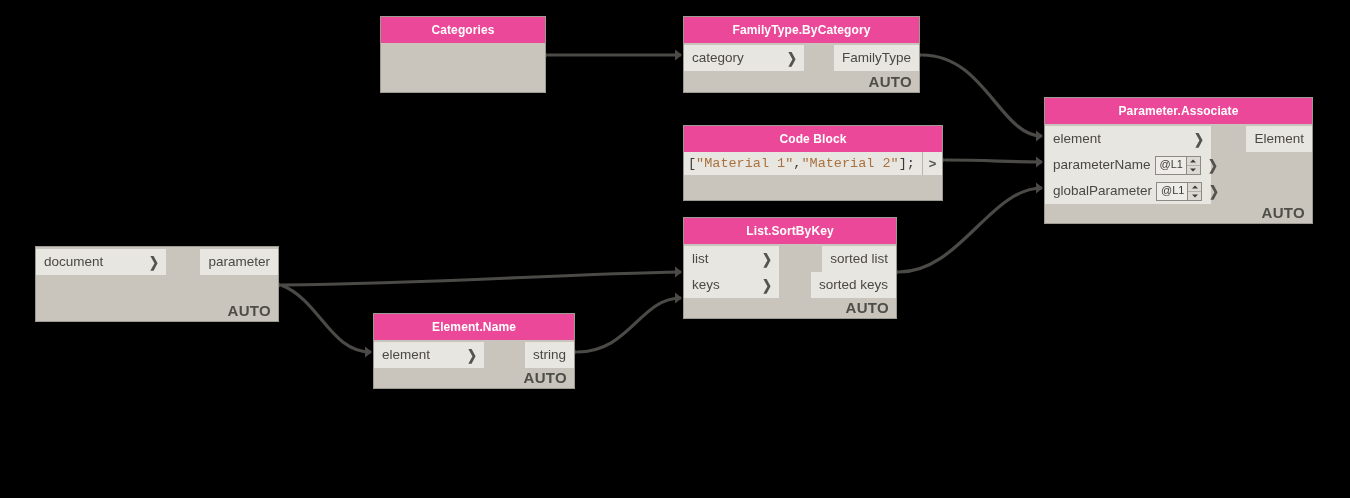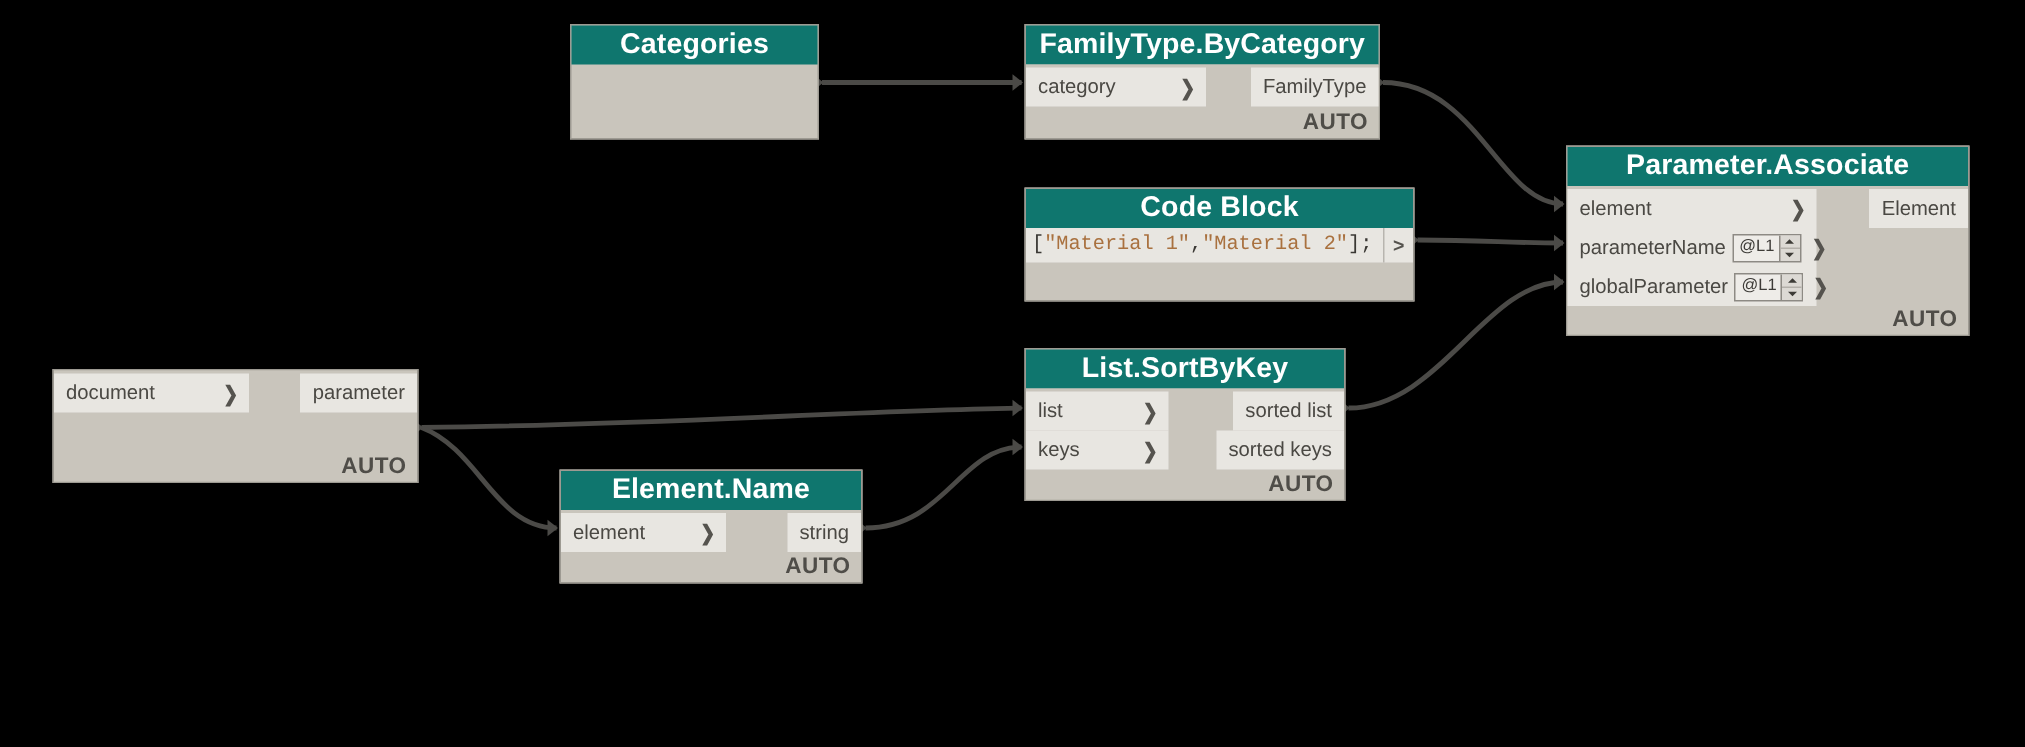--- a/index.html
+++ b/index.html
@@ -28,23 +28,23 @@
   .node {
     position: absolute;
     box-sizing: border-box;
     background: #c9c5bc;
     border: 1px solid #9d9a92;
     display: flex;
     flex-direction: column;
     z-index: 5;
   }
   .node-header {
-    background: #0f766e;
+    background: #ec4899;
     color: #ffffff;
-    font-size: 19px;
+    font-size: 12px;
     font-weight: bold;
     text-align: center;
     line-height: 26px;
     height: 26px;
     letter-spacing: 0.1px;
     overflow: hidden;
     white-space: nowrap;
   }
   .node-body {
     position: relative;
@@ -312,21 +312,21 @@
               <div class="port-in" style="width: 130px;">
                 <span class="pname">document</span>
                 <span class="chev">❯</span>
               </div>
               <div class="port-out">parameter</div>
             </div>
           </div>
           <div class="auto-label">AUTO</div>
         </div>
       </div>
-      <div class="node" style="left: 683px; top: 232px; width: 214px; height: 102px;">
+      <div class="node" style="left: 683px; top: 217px; width: 214px; height: 102px;">
         <div class="node-header">List.SortByKey</div>
         <div class="node-body">
           <div style="padding-top: 2px;">
             <div class="port-row">
               <div class="port-in" style="width: 95px;">
                 <span class="pname">list</span>
                 <span class="chev">❯</span>
               </div>
               <div class="port-out">sorted list</div>
             </div>

